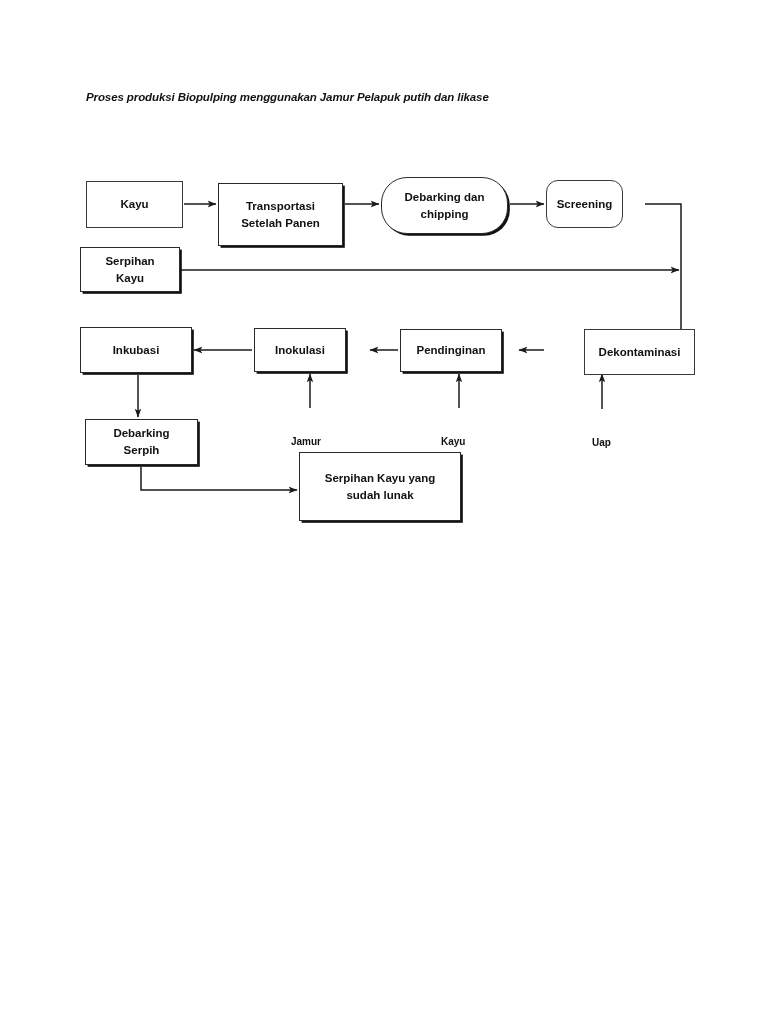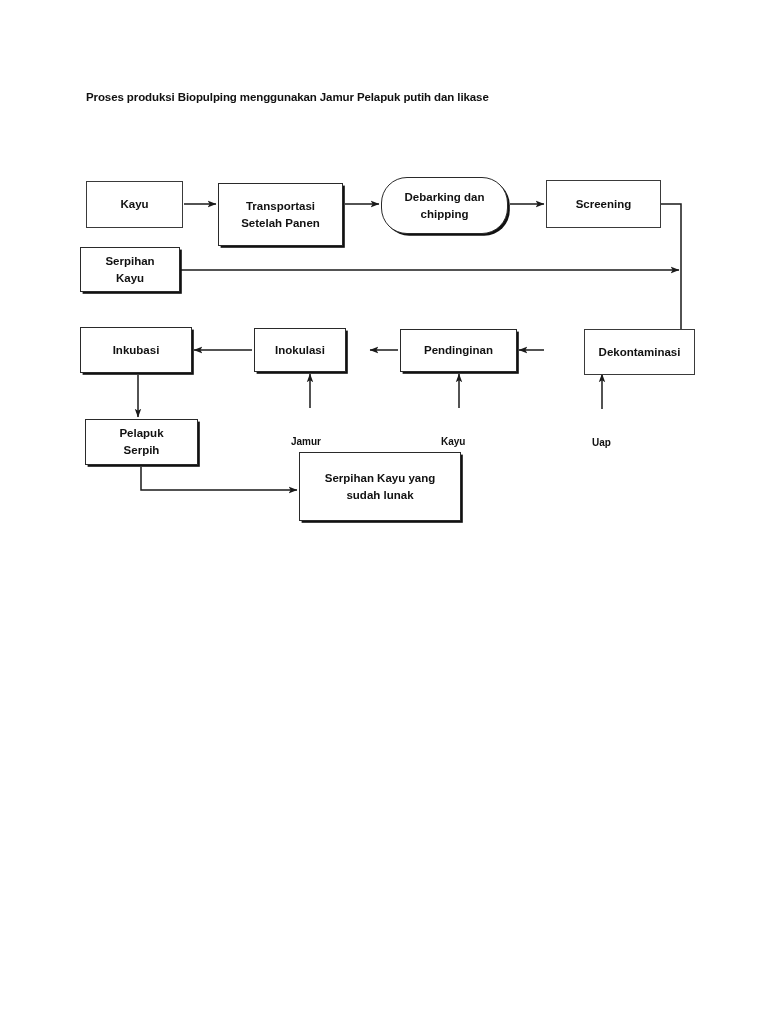--- a/index.html
+++ b/index.html
@@ -24,20 +24,21 @@
   }
   .title {
     position: absolute;
     left: 86px;
     top: 91px;
     font-size: 11.5px;
     font-weight: bold;
     letter-spacing: -0.1px;
     color: #111111;
     white-space: nowrap;
+    font-style: italic;
   }
   .node {
     position: absolute;
     box-sizing: border-box;
     border: 1.4px solid #3a3a3a;
     background: #ffffff;
     display: flex;
     align-items: center;
     justify-content: center;
     text-align: center;
@@ -109,47 +110,47 @@
   <div class="node shadowed" style="left:218px; top:183px; width:125px; height:63px;">
     <span class="txt">Transportasi
 Setelah Panen</span>
   </div>
 
   <div class="node shadowed" style="left:381px; top:177px; width:127px; height:57px;border-radius:26px;">
     <span class="txt">Debarking dan
 chipping</span>
   </div>
 
-  <div class="node" style="left:546px; top:180px; width:115px; height:48px;">
+  <div class="node" style="left:546px; top:180px; width:77px; height:48px;border-radius:12px;">
     <span class="txt">Screening</span>
   </div>
 
   <div class="node shadowed" style="left:80px; top:247px; width:100px; height:45px;">
     <span class="txt">Serpihan
 Kayu</span>
   </div>
 
   <div class="node shadowed" style="left:80px; top:327px; width:112px; height:46px;">
     <span class="txt">Inkubasi</span>
   </div>
 
   <div class="node shadowed" style="left:254px; top:328px; width:92px; height:44px;">
     <span class="txt">Inokulasi</span>
   </div>
 
-  <div class="node shadowed" style="left:400px; top:329px; width:117px; height:43px;">
+  <div class="node shadowed" style="left:400px; top:329px; width:102px; height:43px;">
     <span class="txt">Pendinginan</span>
   </div>
 
   <div class="node" style="left:565px; top:329px; width:111px; height:46px;margin-left:19px;">
     <span class="txt">Dekontaminasi</span>
   </div>
 
   <div class="node shadowed" style="left:85px; top:419px; width:113px; height:46px;">
-    <span class="txt">Pelapuk
+    <span class="txt">Debarking
 Serpih</span>
   </div>
 
   <div class="node shadowed" style="left:299px; top:452px; width:162px; height:69px;">
     <span class="txt">Serpihan Kayu yang
 sudah lunak</span>
   </div>
 
   <div class="side-label" style="left:291px; top:415px;">Jamur</div>
 

